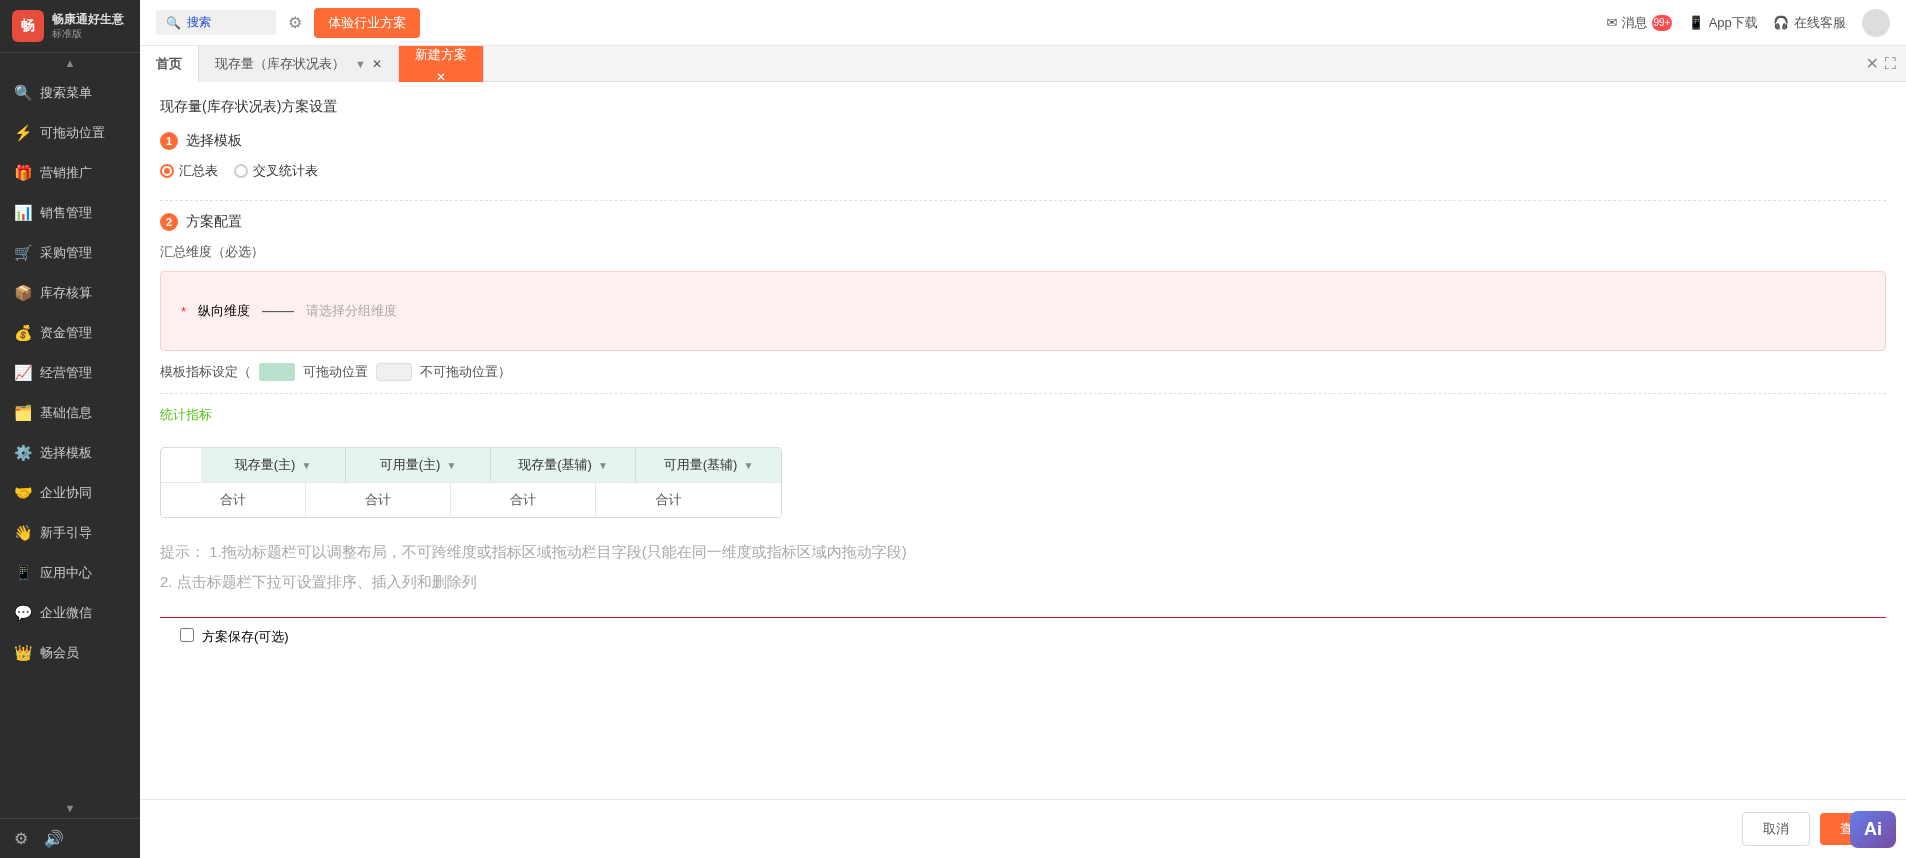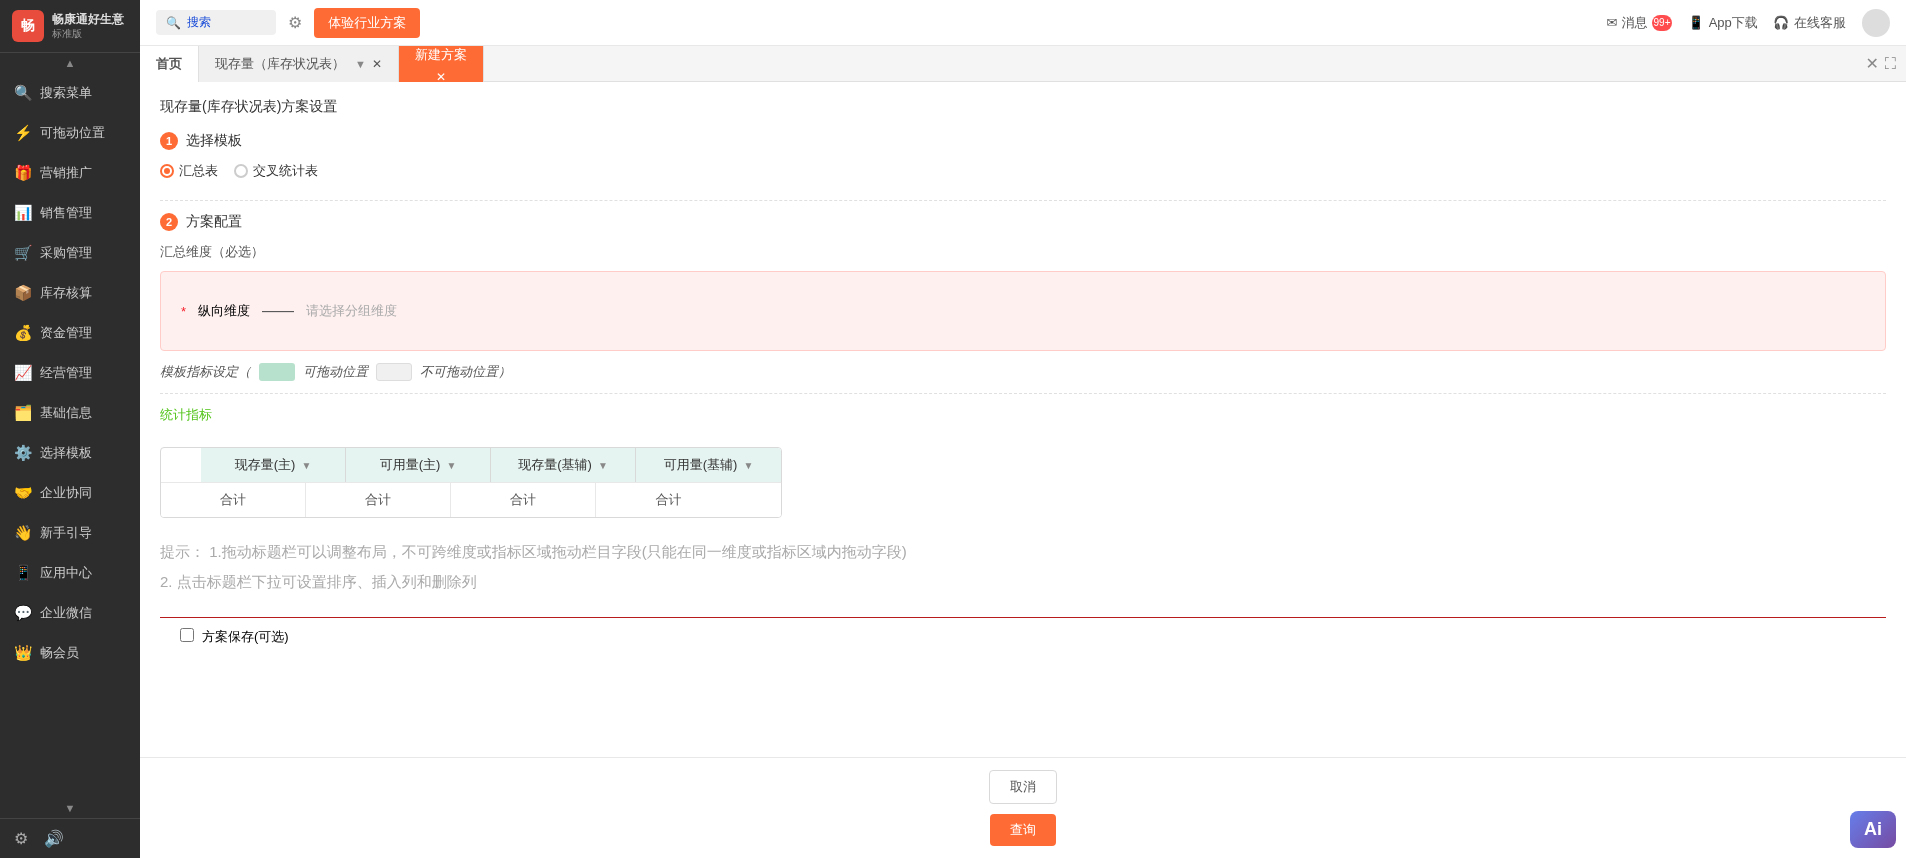--- a/index.html
+++ b/index.html
@@ -213,21 +213,21 @@
       min-height: 80px;
       display: flex;
       align-items: center;
     }
     .dim-row { display: flex; align-items: center; gap: 12px; }
     .dim-field-label { color: #f5222d; font-size: 13px; }
     .dim-arrow { color: #555; font-size: 16px; }
     .dim-placeholder { color: #aaa; font-size: 13px; }
 
     
-    .template-indicators { display: flex; align-items: center; gap: 8px; font-size: 13px; color: #555; margin: 12px 0 8px 0; font-style: italic; }
+    .template-indicators { display: flex; align-items: center; gap: 8px; font-size: 13px; color: #555; margin: 12px 0 8px 0; }
     .indicator-box {
       width: 36px; height: 18px;
       border-radius: 3px;
     }
     .indicator-movable { background: #b7e1cd; }
     .indicator-unmovable { background: #f0f0f0; border: 1px solid #ddd; }
 
     
     .stats-label { color: #52c41a; font-size: 13px; margin-bottom: 23px; font-weight: 500; }
     .stats-table {
@@ -282,21 +282,20 @@
 
     
     .action-bar {
       background: #fff;
       border-top: 1px solid #e8e8e8;
       padding: 12px 20px;
       display: flex;
       justify-content: flex-end;
       gap: 10px;
       align-items: center;
-      flex-direction: column;
     }
     .btn-cancel {
       background: #fff;
       border: 1px solid #d9d9d9;
       border-radius: 4px;
       padding: 7px 20px;
       font-size: 13px;
       color: #555;
       cursor: pointer;
     }

